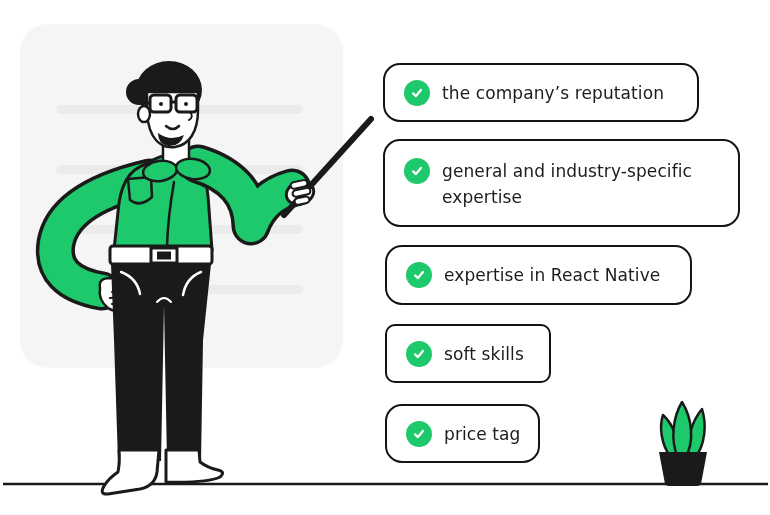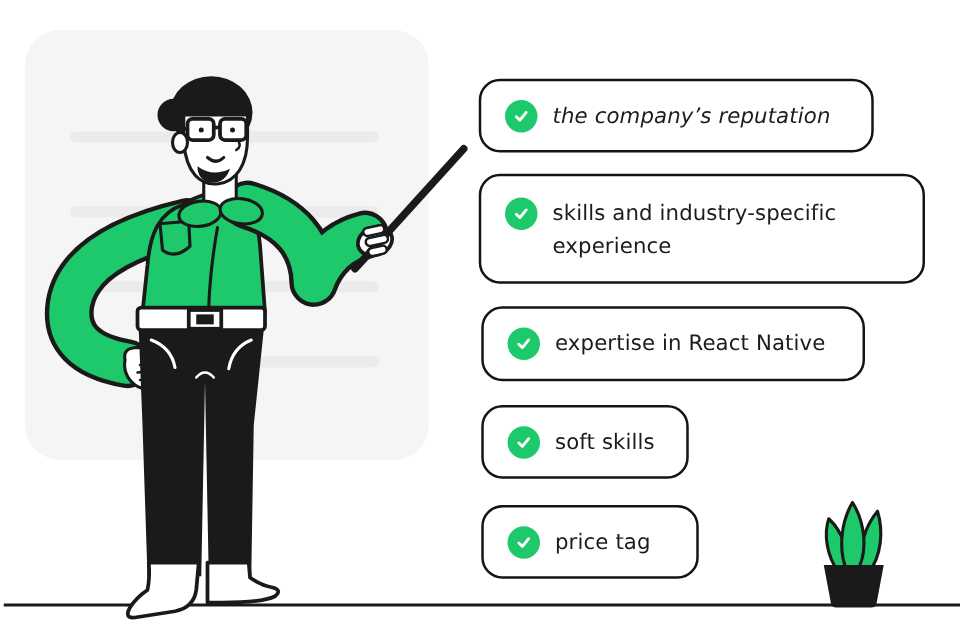--- a/index.html
+++ b/index.html
@@ -37,25 +37,25 @@
   .card{
     position:absolute;display:flex;align-items:center;gap:12px;
     background:#fff;border:2.5px solid var(--card_border);border-radius:17px;
     padding:0 16px 0 19px;
   }
   .card--multiline{align-items:flex-start;padding-top:17px;}
   .label{font-size:17px;line-height:26px;color:var(--text);letter-spacing:.1px;}
   .check{width:26px;height:26px;border-radius:50%;background:var(--green);
     flex:0 0 26px;display:flex;align-items:center;justify-content:center;}
   .check svg{width:14px;height:14px;display:block;}
-  .card-1{left:383px;top:63px;width:316px;height:59px;font-style:italic;}
+  .card-1{left:383px;top:63px;width:316px;height:59px;}
   .card-2{left:383px;top:139px;width:357px;height:88px;}
   .card-3{left:385px;top:245px;width:307px;height:60px;text-align:center;}
-  .card-4{left:385px;top:324px;width:166px;height:59px;}
-  .card-5{left:385px;top:404px;width:174px;height:59px;}
+  .card-4{left:385px;top:324px;width:166px;height:59px;border-radius:10px;}
+  .card-5{left:385px;top:404px;width:155px;height:59px;}
   .card-2 .label{max-width:292px;}
 </style>
 </head>
 <body>
 
 <div class="stage">
 
   <svg class="illustration" viewBox="0 0 770 515" aria-hidden="true">
 
     <g>
@@ -160,21 +160,21 @@
     </span>
     <span class="label">the company’s reputation</span>
   </div>
 
   <div class="card card-2 card--multiline">
     <span class="check">
       <svg viewBox="0 0 16 16">
           <path d="M3.5 8.5 L6.8 11.5 L12.5 4.5" stroke="#fff" stroke-width="2.6" fill="none" stroke-linecap="round" stroke-linejoin="round"></path>
         </svg>
     </span>
-    <span class="label">skills and industry-specific experience</span>
+    <span class="label">general and industry-specific expertise</span>
   </div>
 
   <div class="card card-3">
     <span class="check">
       <svg viewBox="0 0 16 16">
           <path d="M3.5 8.5 L6.8 11.5 L12.5 4.5" stroke="#fff" stroke-width="2.6" fill="none" stroke-linecap="round" stroke-linejoin="round"></path>
         </svg>
     </span>
     <span class="label">expertise in React Native</span>
   </div>

